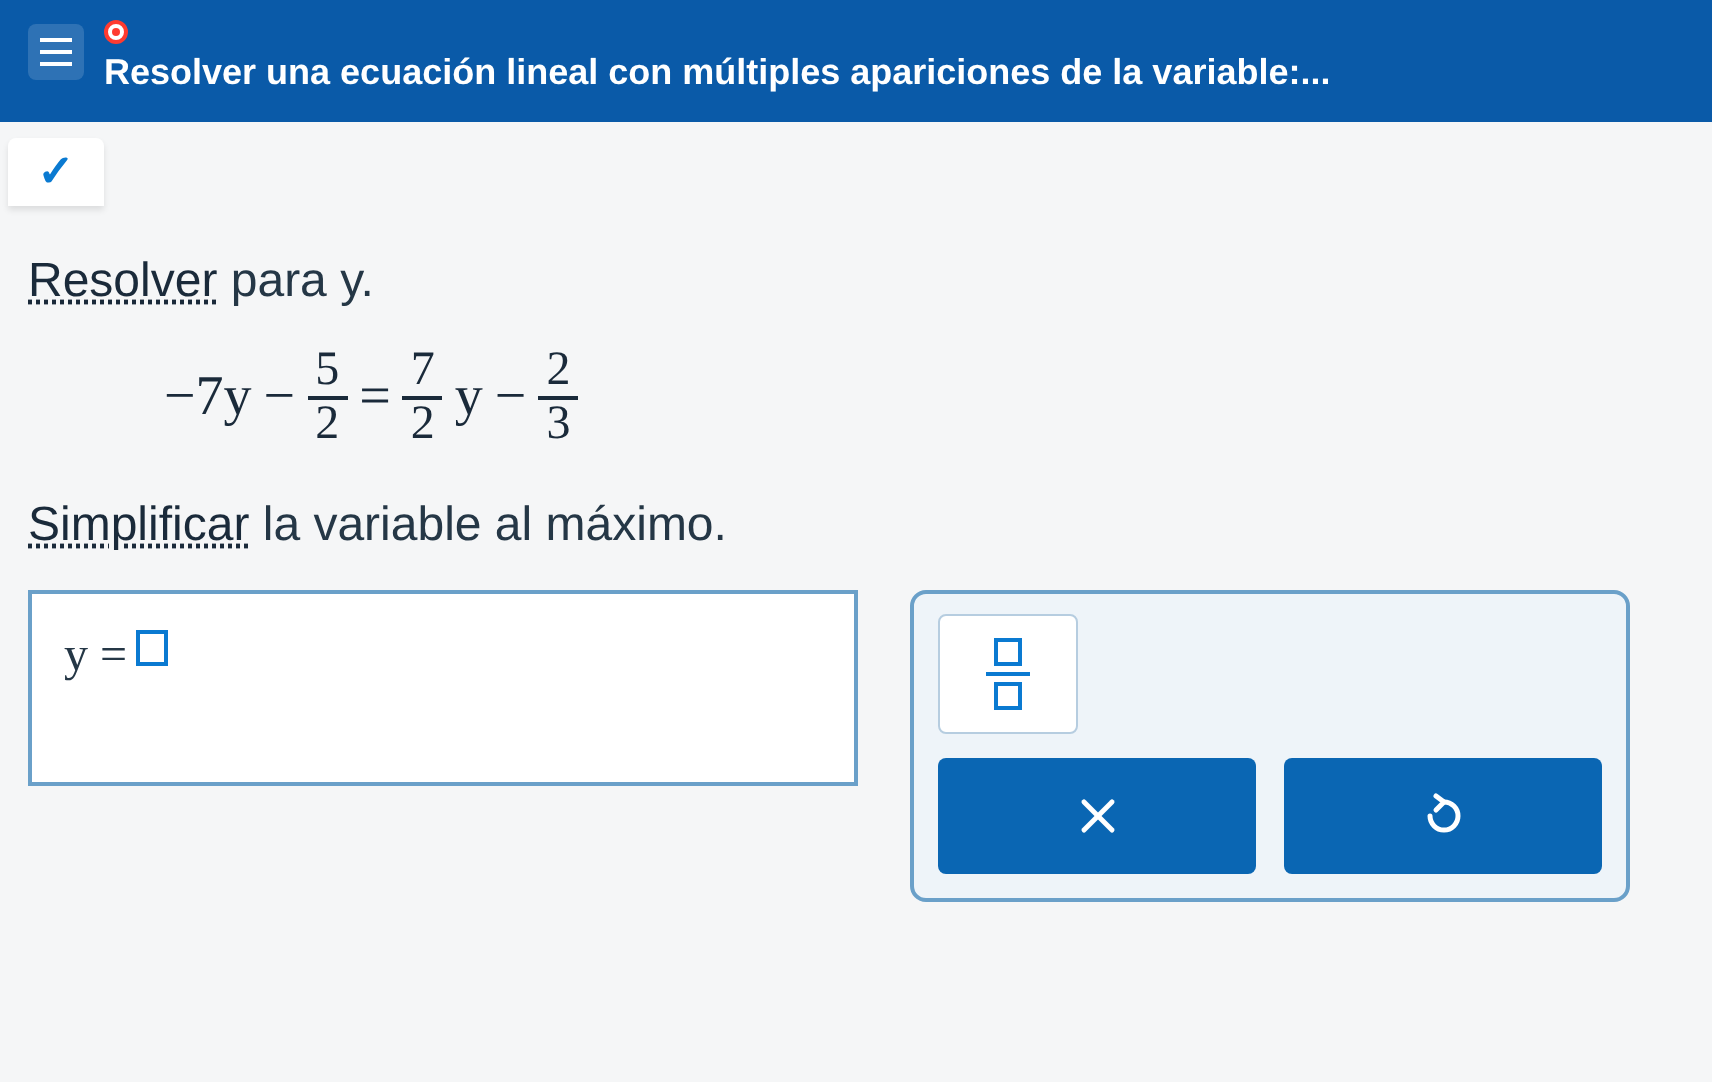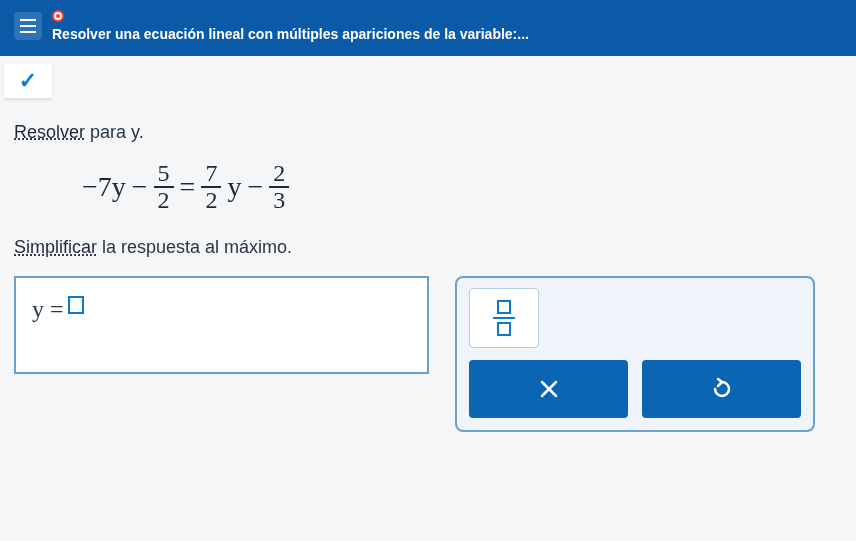--- a/index.html
+++ b/index.html
@@ -34,35 +34,35 @@
     width: 12px; height: 12px; border-radius: 50%;
     border: 2px solid #ff3b30;
     background: #fff;
     flex-shrink: 0;
   }
   .dot-ring::after{
     content:""; display:block; width:4px; height:4px; border-radius:50%;
     background:#ff3b30; margin:2px auto;
   }
   .breadcrumb-label { color: #cfe3f7; font-size: 15px; font-weight: 600; }
-  .topic-title { color: #fff; font-size: 14px; font-weight: 700; }
+  .topic-title { color: #fff; font-size: 18px; font-weight: 700; }
   .progress-tab {
     background: #fff;
     border-radius: 4px 4px 0 0;
     width: 48px; height: 34px;
     display: flex; align-items: center; justify-content: center;
     margin-left: 4px;
     box-shadow: 0 2px 3px rgba(0,0,0,0.1);
     position: relative;
     top: 8px;
   }
   .check-mark { color: #0a7ad1; font-size: 22px; font-weight: bold; }
   .content { padding: 18px 14px 10px 14px; }
   .instruction {
-    font-size: 18px;
+    font-size: 24px;
     color: #253746;
     margin: 14px 0 18px 0;
   }
   .underline { text-decoration: underline dotted; color:#1a2a3a; }
   .equation {
     font-family: "Times New Roman", Times, serif;
     font-size: 28px;
     color: #1a2a3a;
     margin: 0 0 24px 68px;
     display: flex;
@@ -165,21 +165,21 @@
     </span>
     <span>y</span>
     <span>−</span>
     <span class="frac">
       <span class="num">2</span>
       <span class="den">3</span>
     </span>
   </div>
 
   <p class="instruction">
-    <span class="underline">Simplificar</span><span> la respuesta al máximo.</span>
+    <span class="underline">Simplificar</span><span> la variable al máximo.</span>
   </p>
 
   <div class="row-controls">
     <div class="answer-box">
       <span>y = </span>
       <span class="placeholder-sq"></span>
     </div>
 
     <div class="tools-panel">
       <div class="tool-row1">

